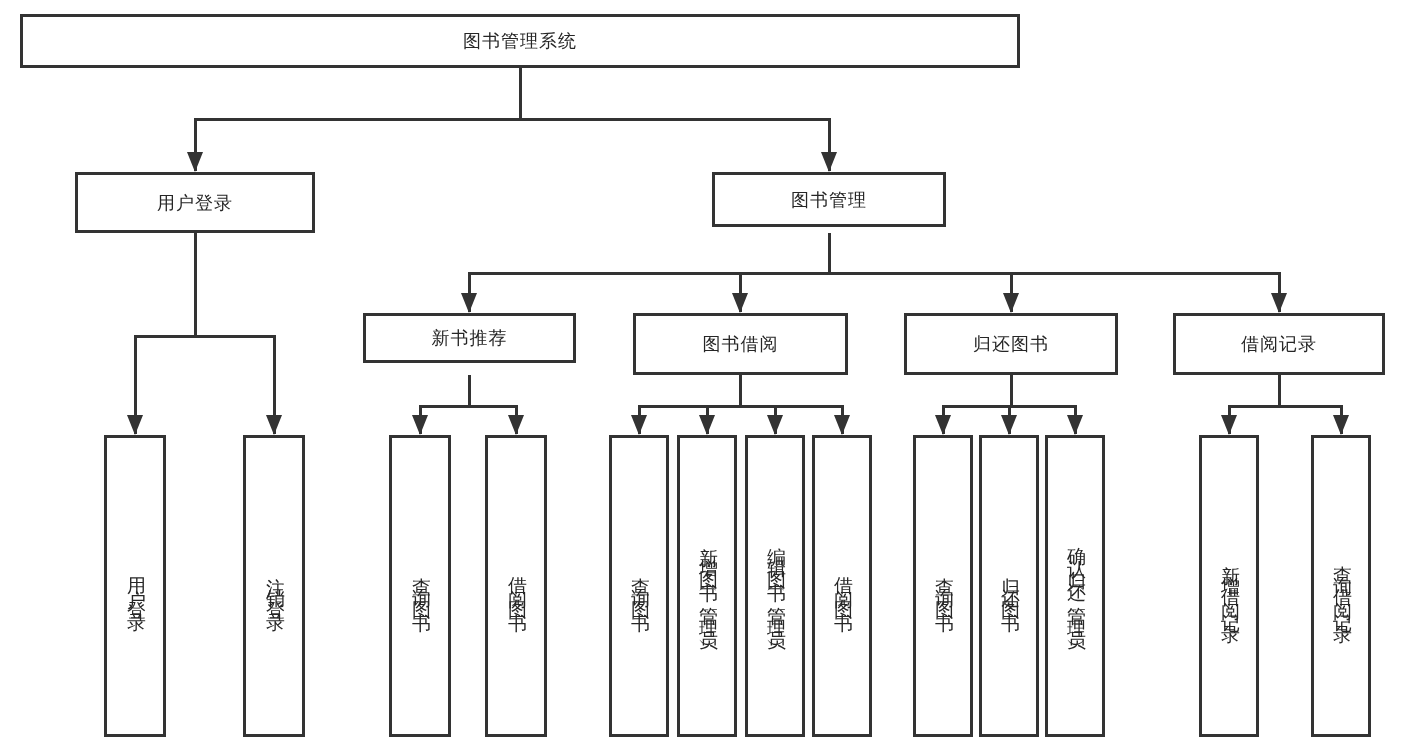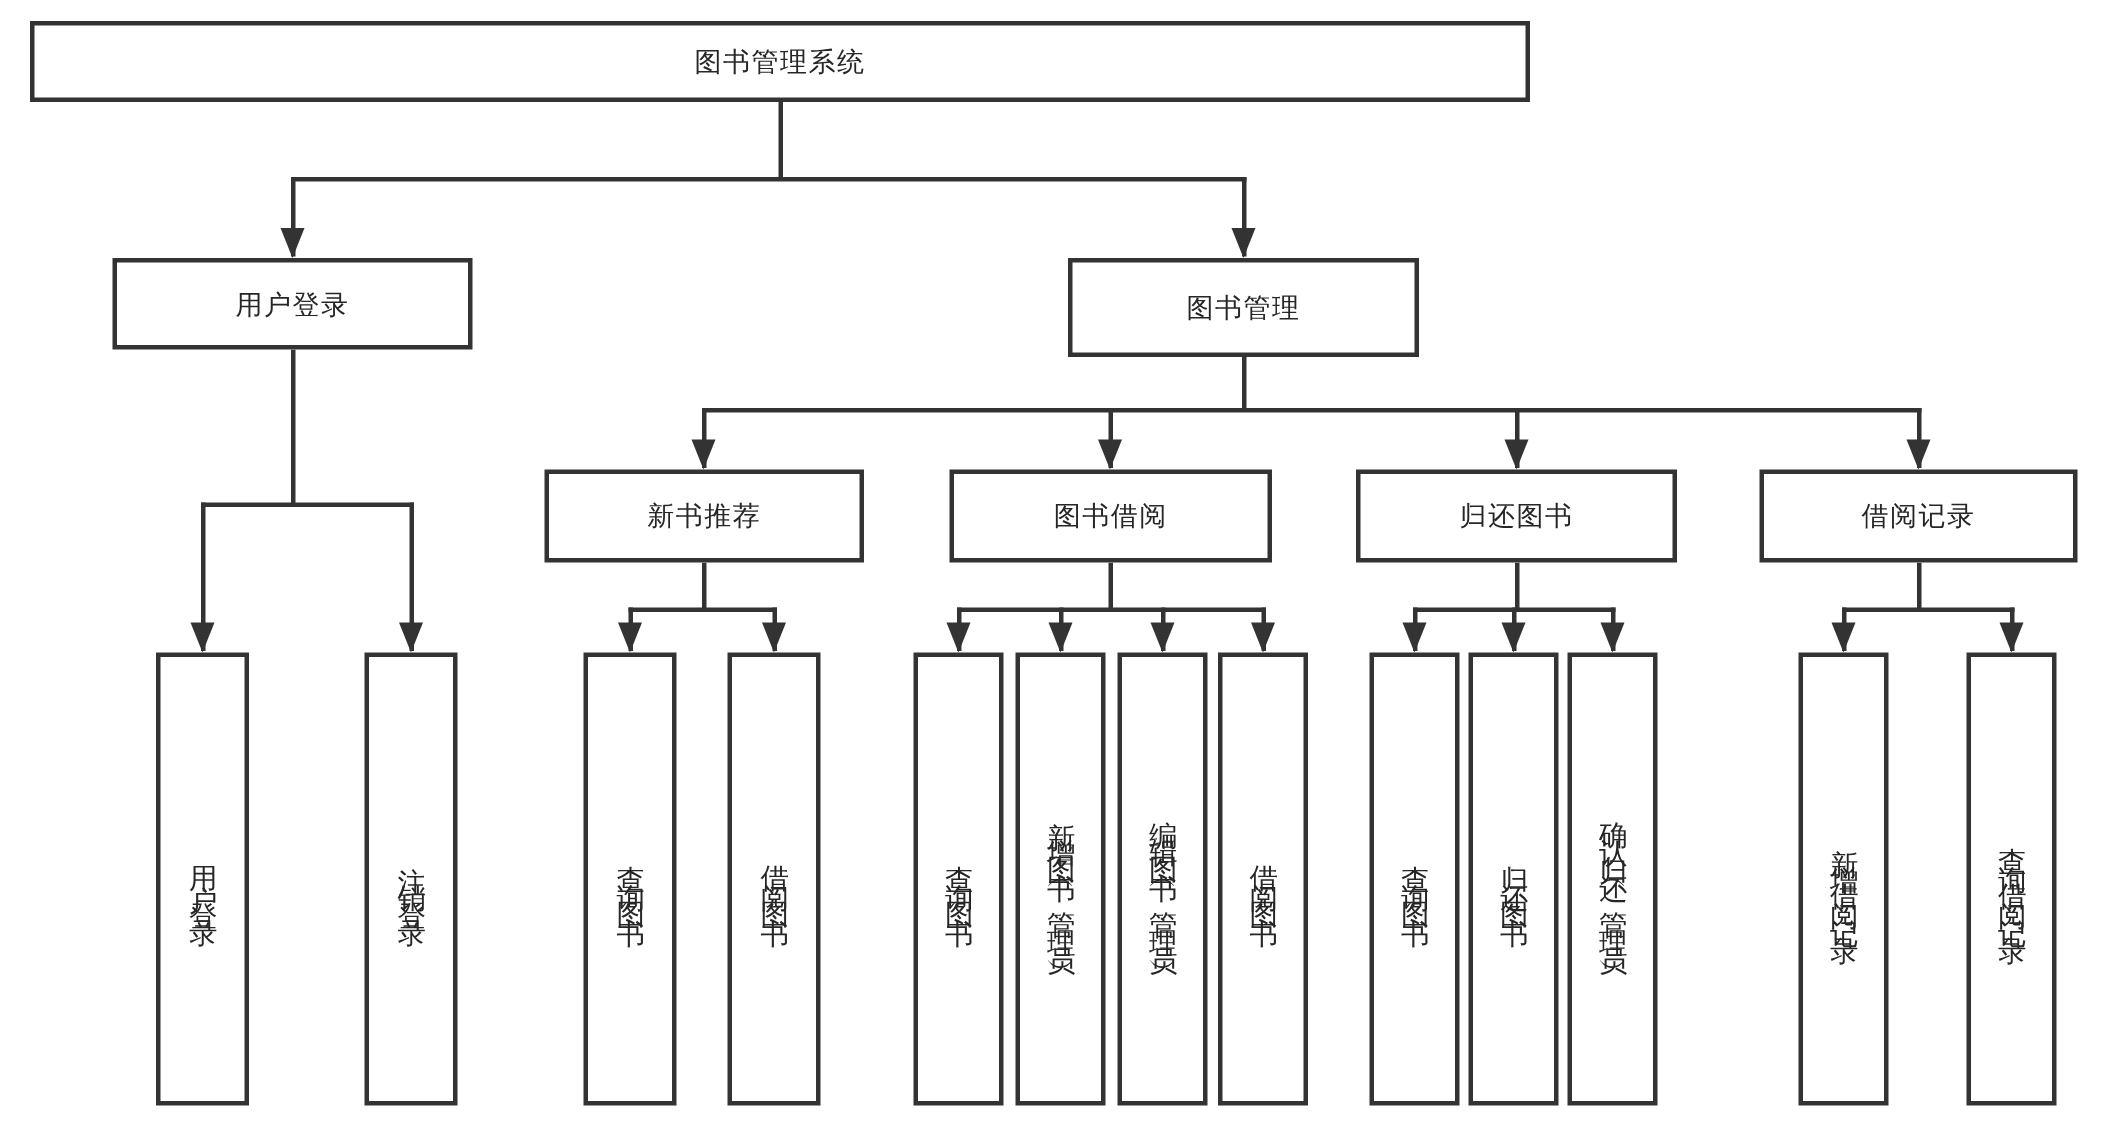--- a/index.html
+++ b/index.html
@@ -7,21 +7,21 @@
     --text:#262626;
     --wm:#bdbdbd;
     --bg:#ffffff;
   }
   html,body{margin:0;padding:0;background:var(--bg);}
   #canvas{
     position:relative;
     width:1405px;height:747px;
     background:var(--bg);
     overflow:hidden;
-    font-family:Liberation Sans, sans-serif;
+    font-family:Liberation Mono, monospace;
   }
   .box{
     position:absolute;
     box-sizing:border-box;
     border:3px solid var(--line);
     background:#fff;
     display:flex;
     align-items:center;
     justify-content:center;
     color:var(--text);
@@ -112,25 +112,25 @@
       <div class="arrowhead" style="left: 1333px; top: 415px;"></div>
     </div>
 
   <div class="box hbox" style="left:20px;top:14px;width:1000px;height:54px;">
     <span>图书管理系统</span>
   </div>
 
   <div class="box hbox" style="left:75px;top:172px;width:240px;height:61px;">
     <span>用户登录</span>
   </div>
-  <div class="box hbox" style="left:712px;top:172px;width:234px;height:66px;">
+  <div class="box hbox" style="left:712px;top:172px;width:234px;height:55px;">
     <span>图书管理</span>
   </div>
 
-  <div class="box hbox" style="left:363px;top:313px;width:213px;height:62px;">
+  <div class="box hbox" style="left:363px;top:313px;width:213px;height:50px;">
     <span>新书推荐</span>
   </div>
   <div class="box hbox" style="left:633px;top:313px;width:215px;height:62px;">
     <span>图书借阅</span>
   </div>
   <div class="box hbox" style="left:904px;top:313px;width:214px;height:62px;">
     <span>归还图书</span>
   </div>
   <div class="box hbox" style="left:1173px;top:313px;width:212px;height:62px;">
     <span>借阅记录</span>

